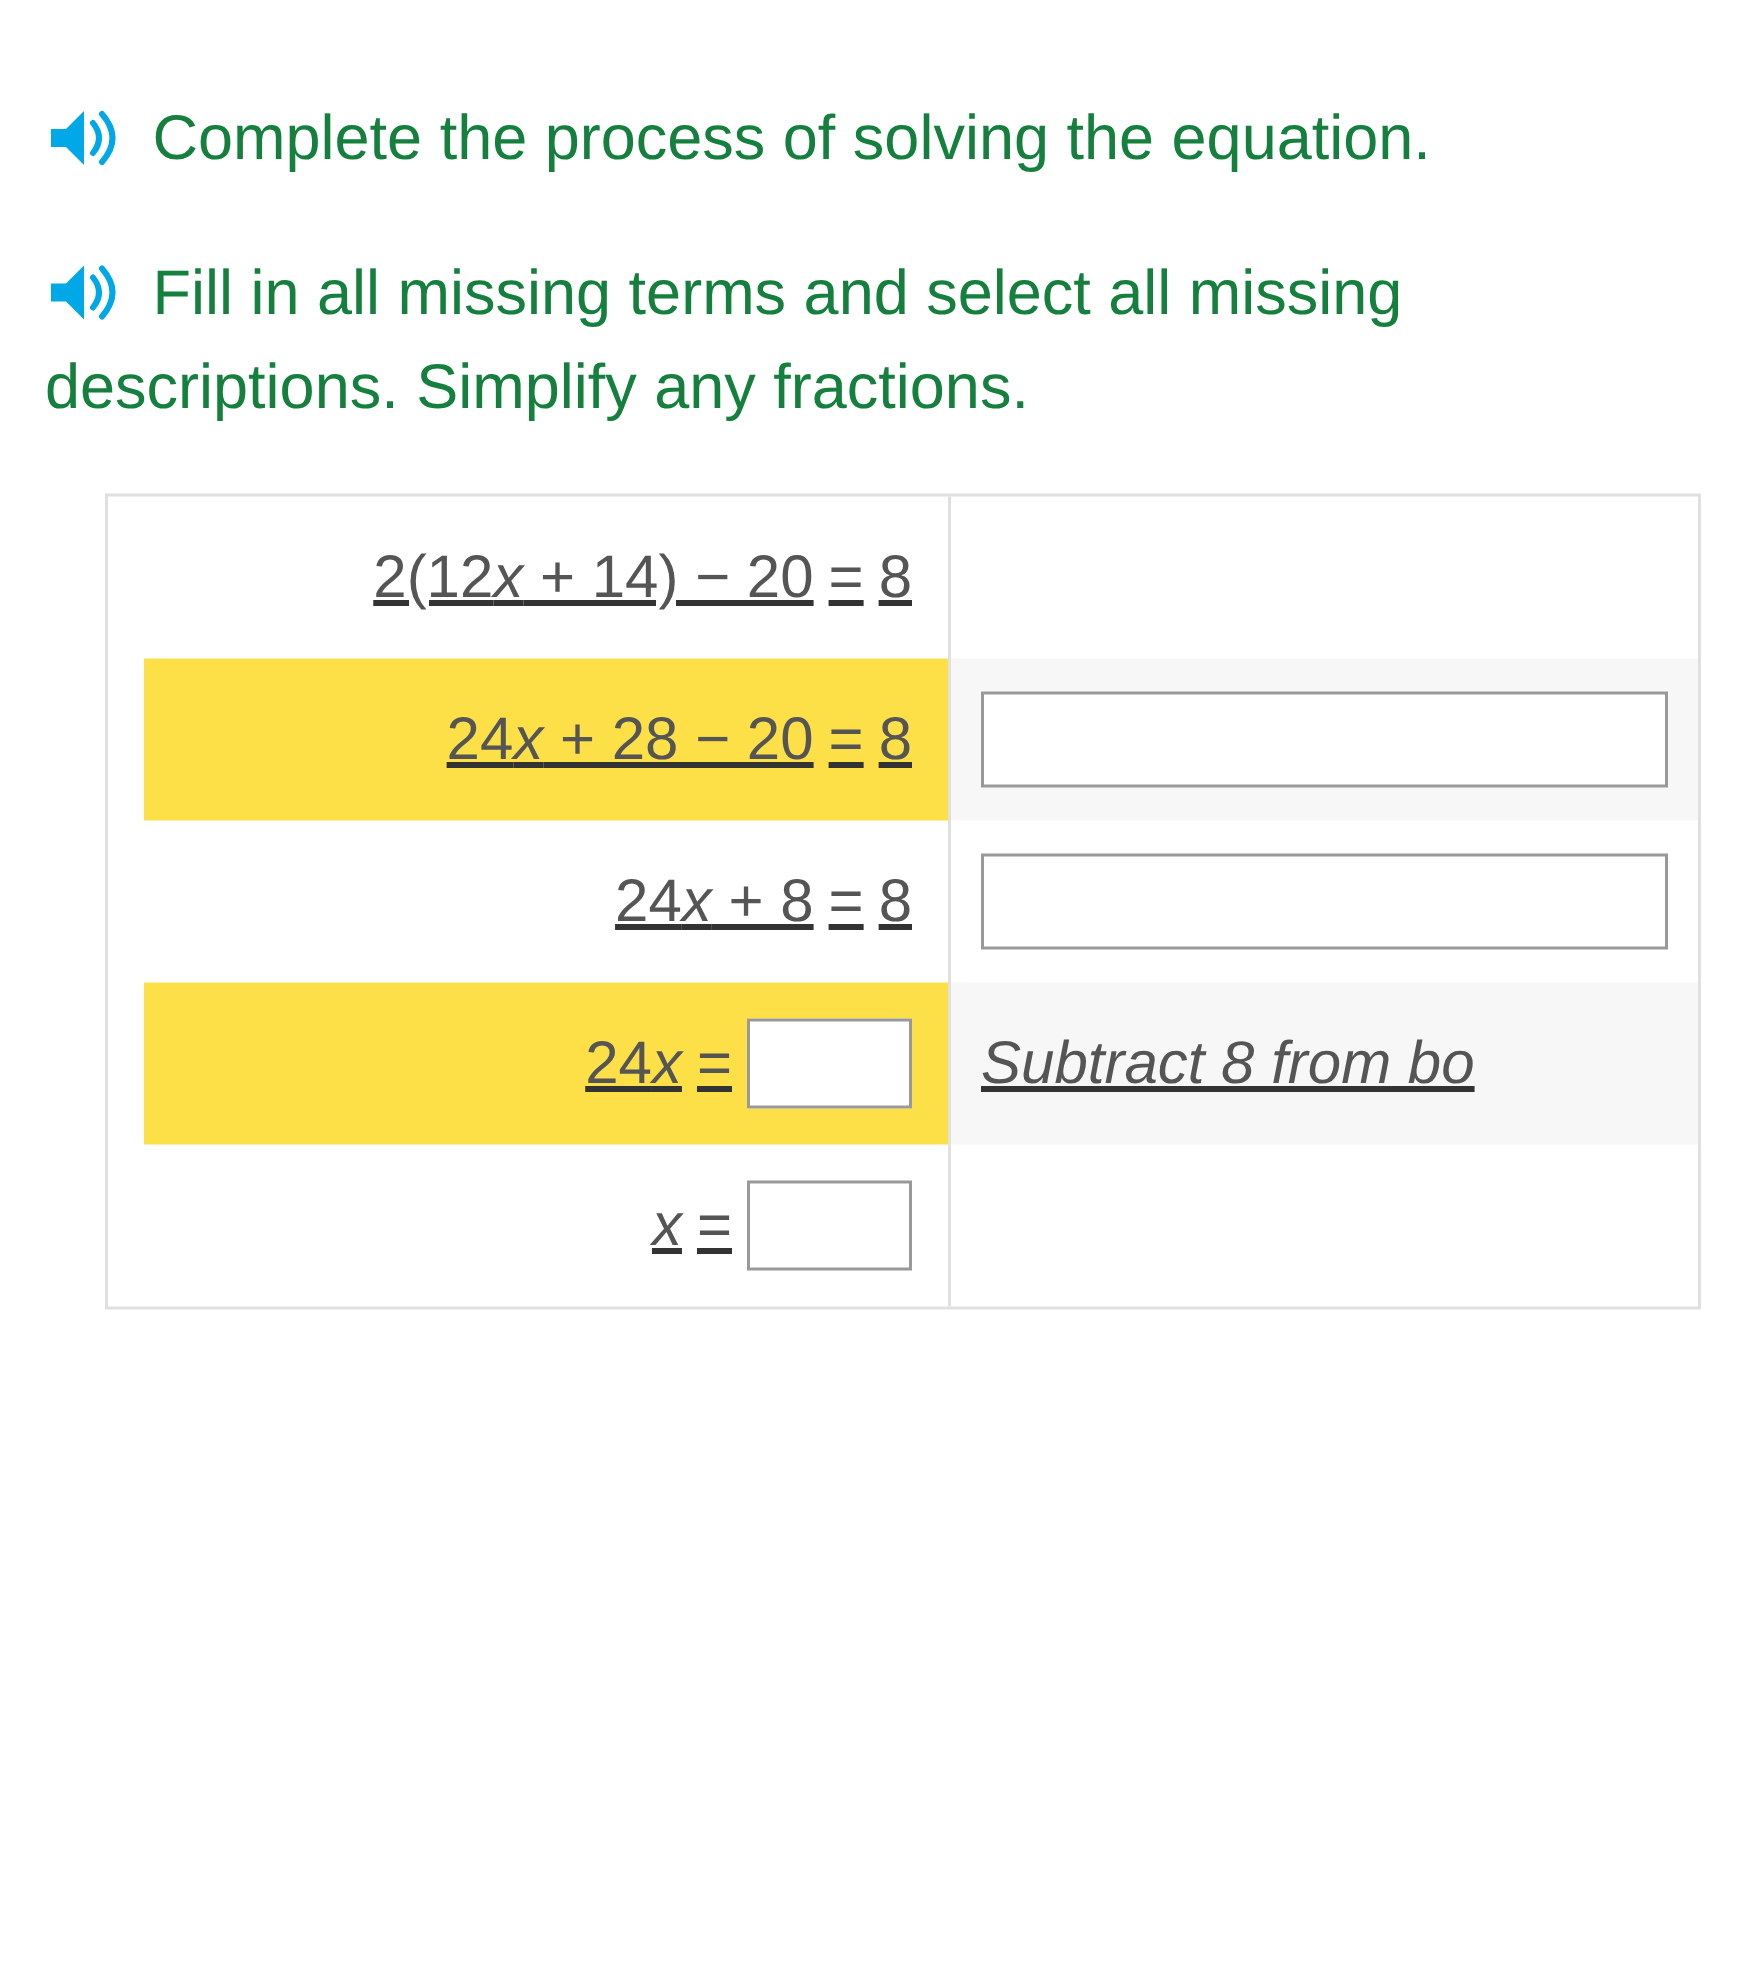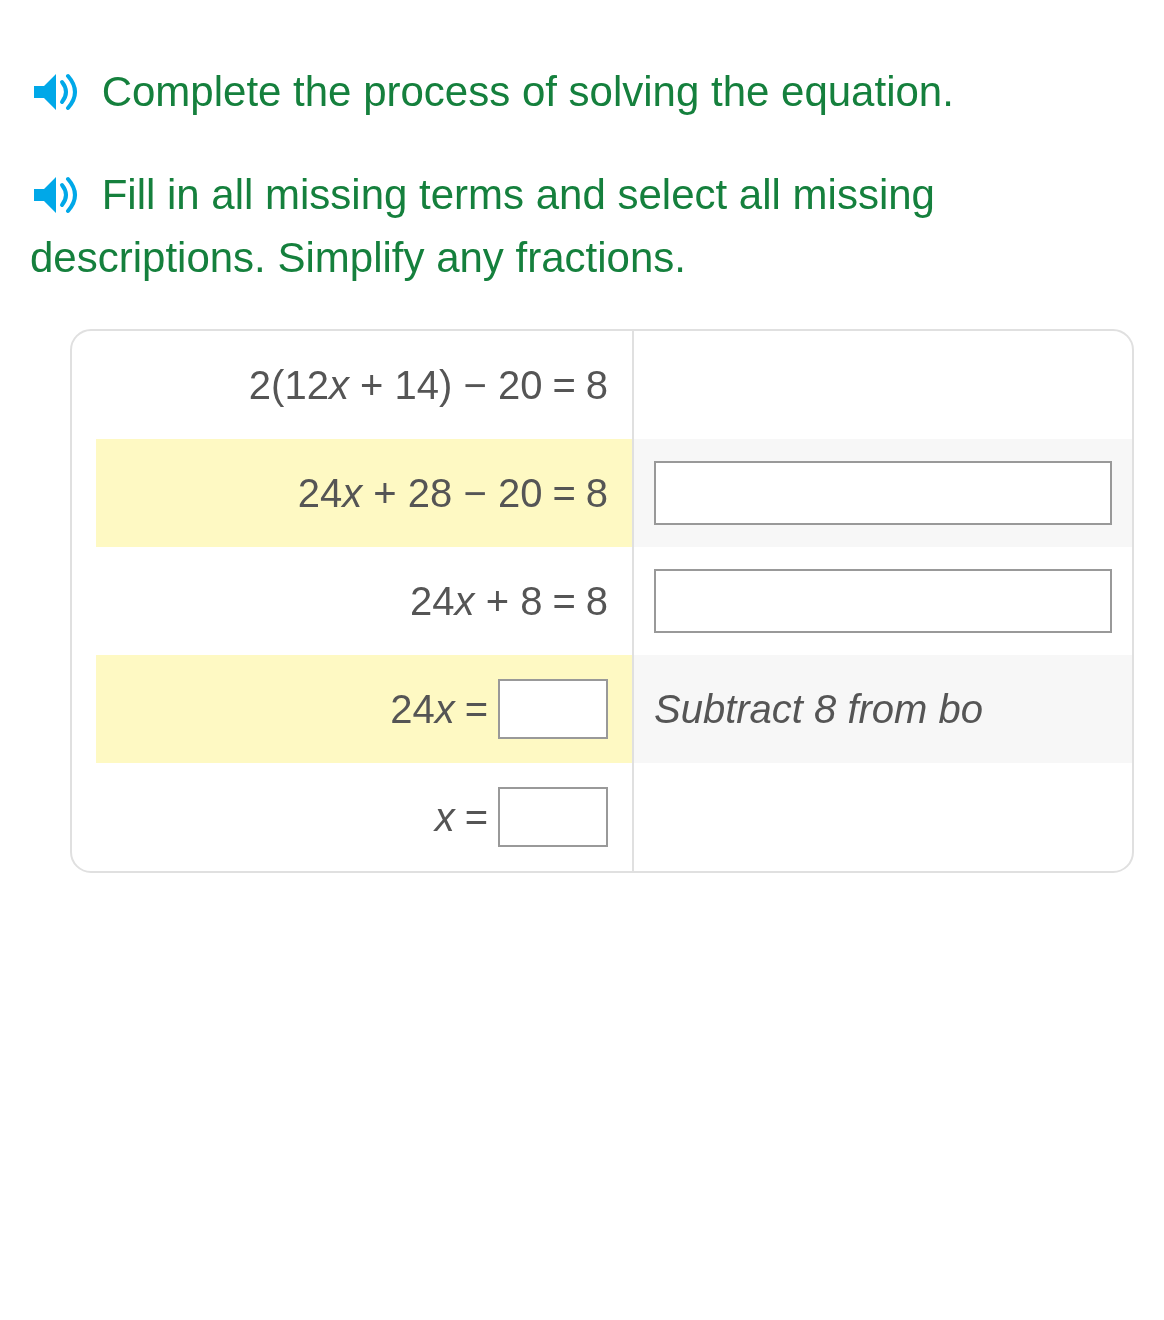--- a/index.html
+++ b/index.html
@@ -28,44 +28,45 @@
       margin-bottom: 40px;
     }
     .instruction-text {
       color: #15803d;
     }
     .italic {
     }
     .equation-table {
       display: flex;
       border: 2px solid #e0e0e0;
-      border-radius: 21px;
+      border-radius: 0;
       margin-top: 20px;
       margin-left: 40px;
       overflow: hidden;
+      text-decoration: underline;
     }
     .equation-col {
       flex: 0 0 auto;
       width: 560px;
     }
     .description-col {
       flex: 1;
       min-width: 0;
     }
     .eq-row {
       height: 108px;
       display: flex;
       align-items: center;
       padding: 0 24px;
       font-family: Verdana, Geneva, sans-serif;
       font-size: 40px;
       color: #555555;
     }
     .eq-row.alt {
-      background: #fef9c3;
+      background: #fde047;
       margin-left: 24px;
     }
     .eq-content {
       width: 100%;
       text-align: right;
       display: flex;
       align-items: center;
       justify-content: flex-end;
       gap: 10px;
       white-space: nowrap;

